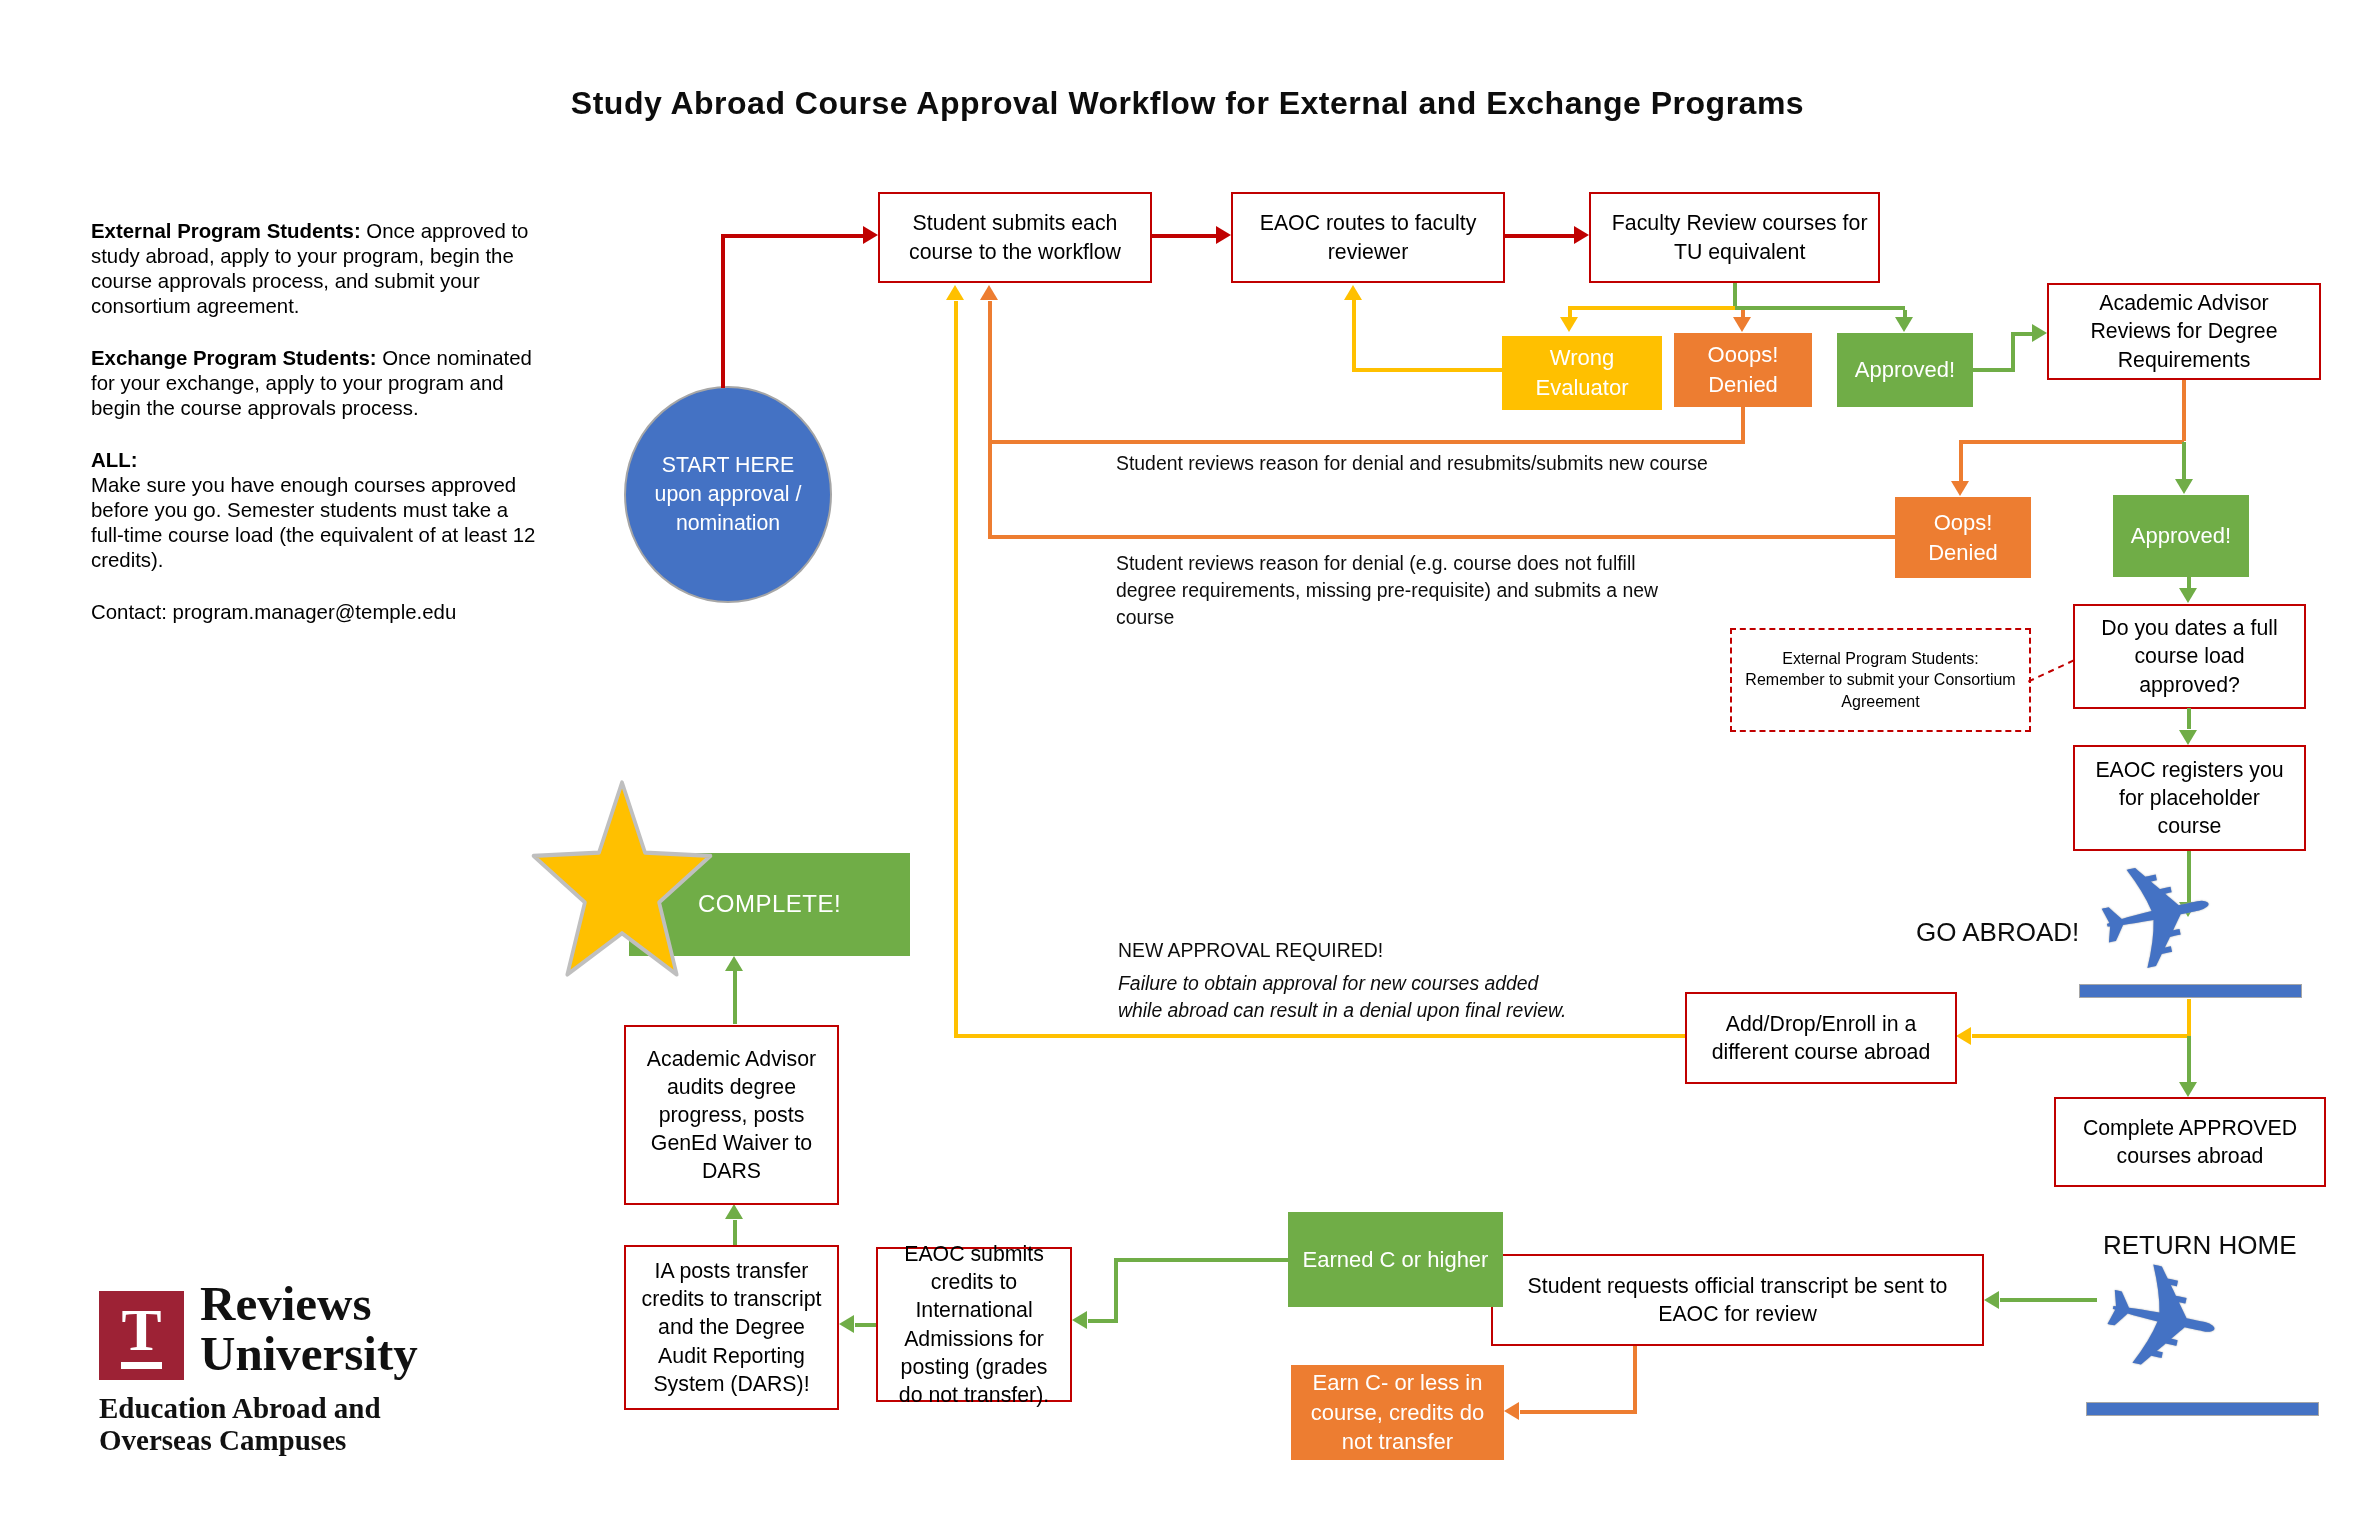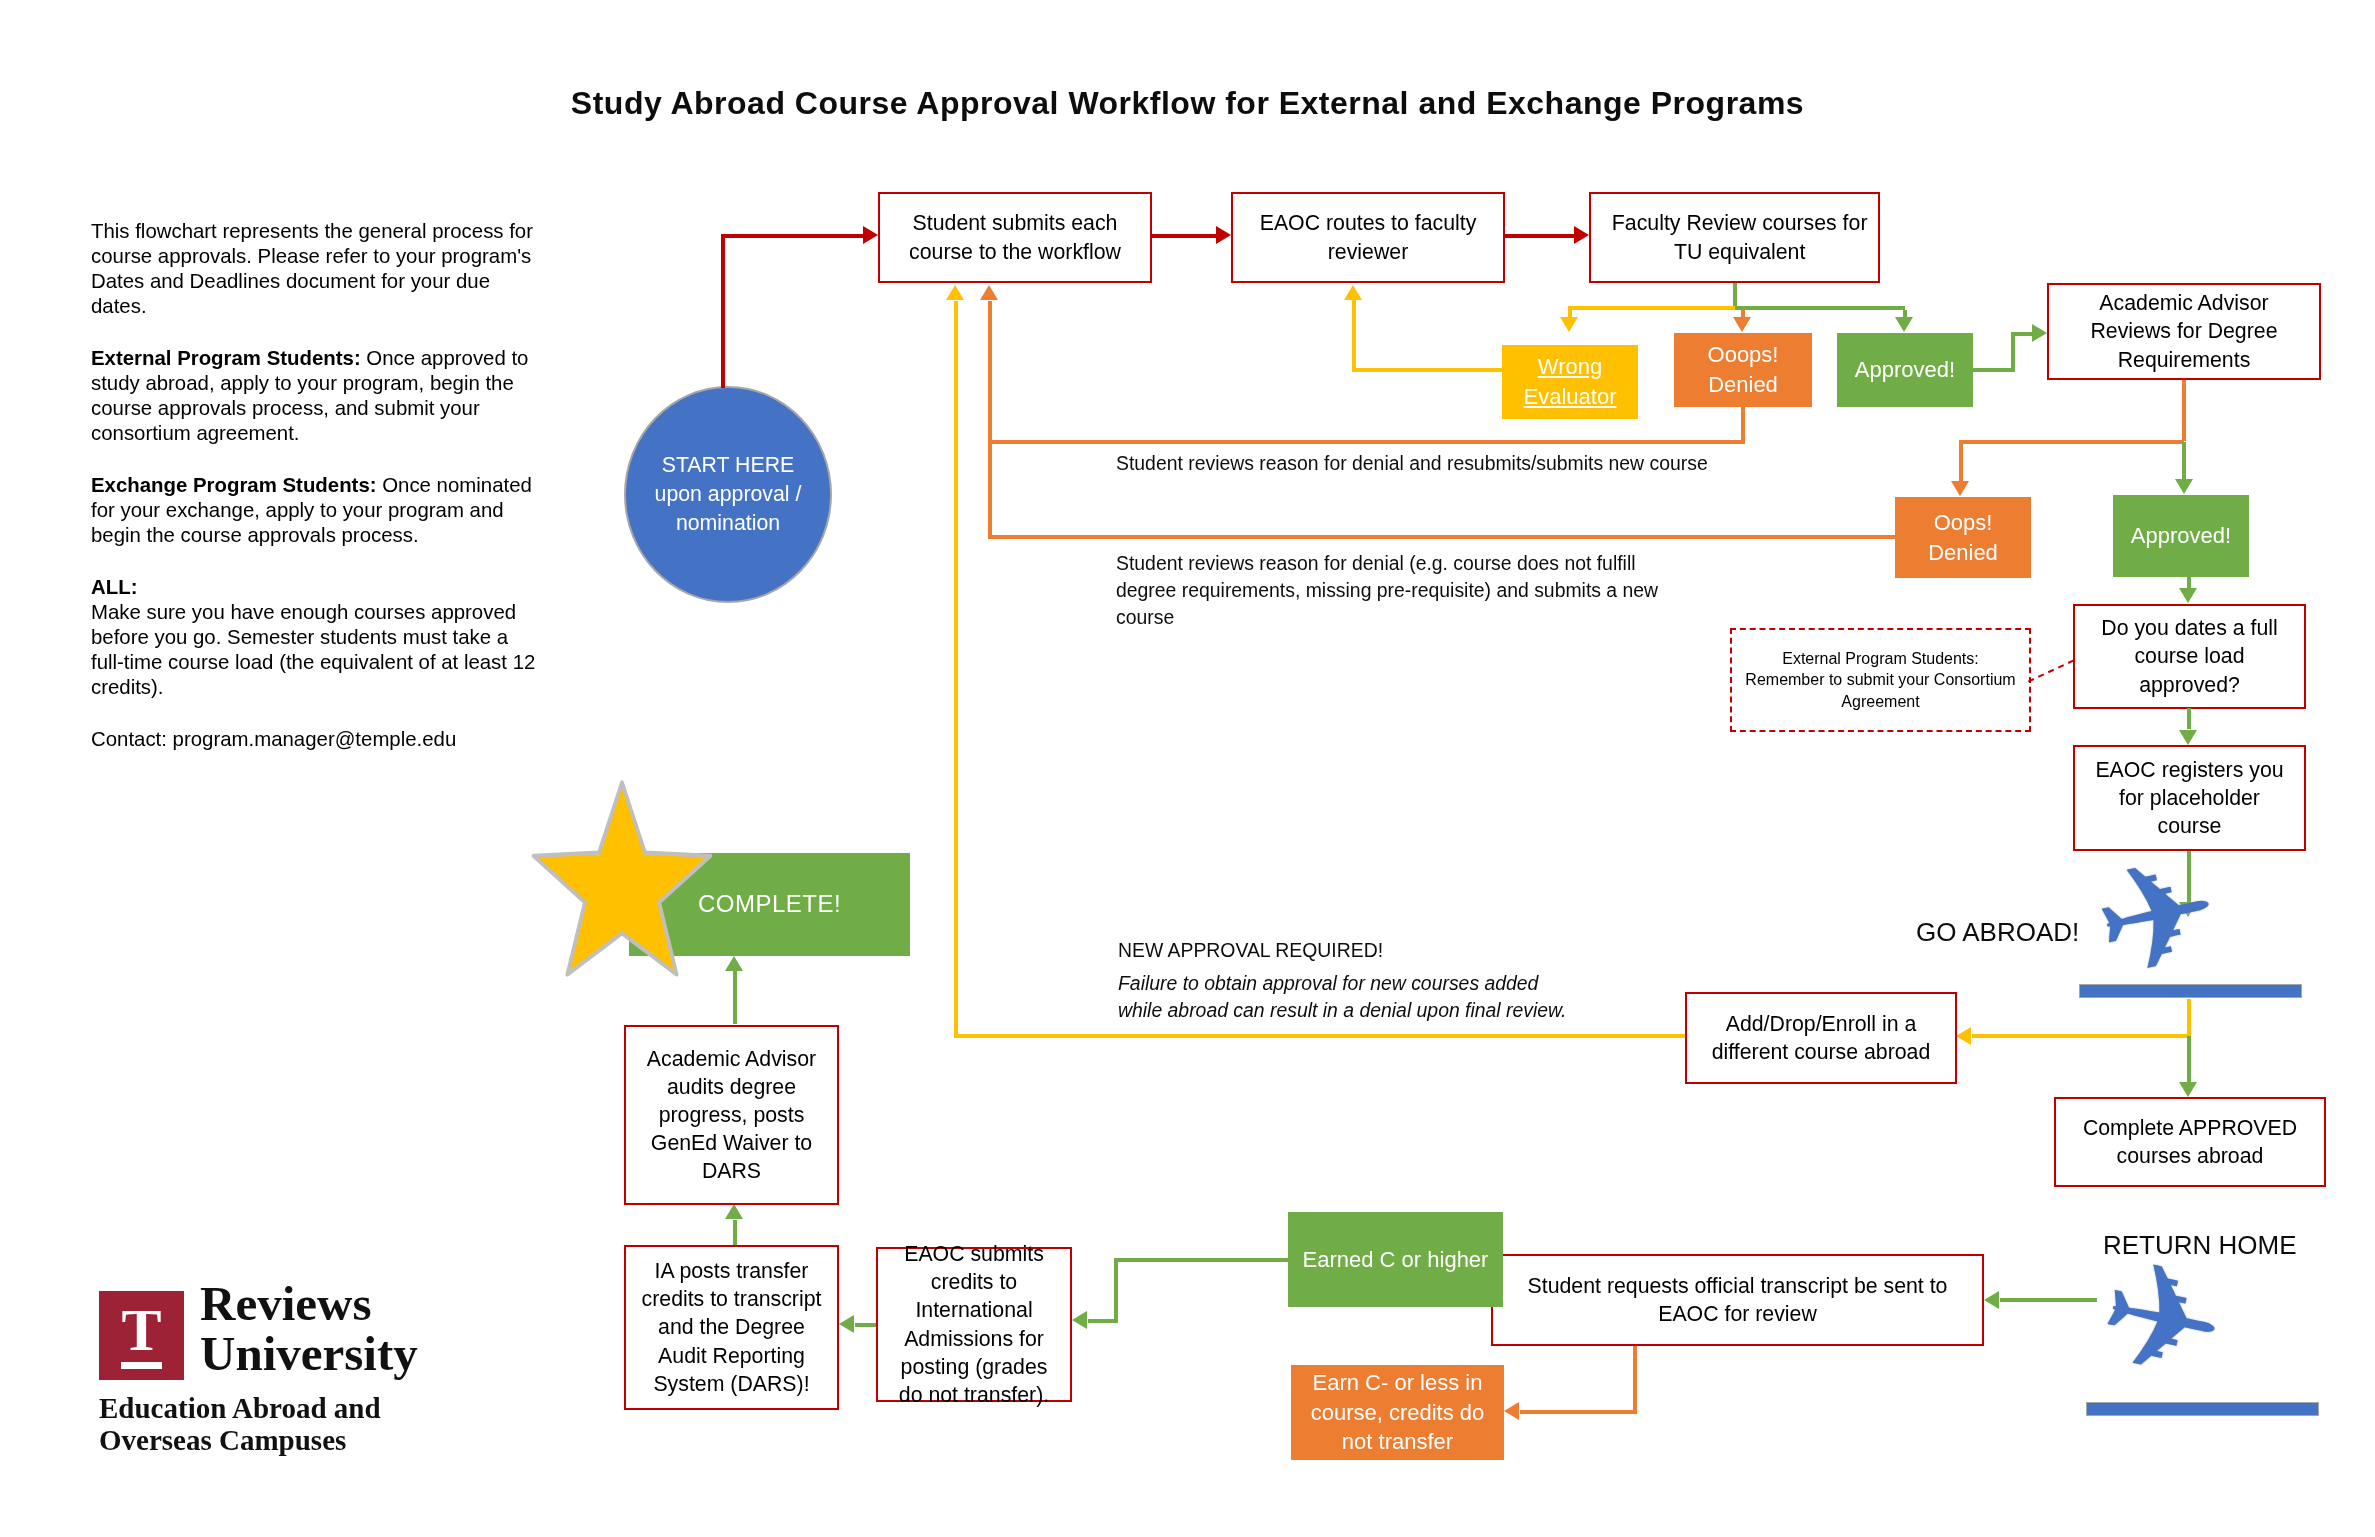--- a/index.html
+++ b/index.html
@@ -69,21 +69,20 @@
   .prewrap{white-space:pre-line;}
 </style>
 </head>
 <body>
 
 <div id="canvas">
 
   <div class="abs" id="title">Study Abroad Course Approval Workflow for External and Exchange Programs</div>
 
   <div class="abs" id="intro">
-    <p><span>This flowchart represents the general process for course approvals. Please refer to your program's Dates and Deadlines document for your due dates.</span></p>
     <p><span class="b">External Program Students:</span><span> Once approved to study abroad, apply to your program, begin the course approvals process, and submit your consortium agreement.</span></p>
     <p><span class="b">Exchange Program Students:</span><span> Once nominated for your exchange, apply to your program and begin the course approvals process.</span></p>
     <p><span class="b" style="display:block;">ALL:</span><span>Make sure you have enough courses approved before you go. Semester students must take a full-time course load (the equivalent of at least 12 credits).</span></p>
     <p><span>Contact: program.manager@temple.edu</span></p>
   </div>
 
   <div class="abs" id="start-circle">
     <span class="prewrap">START HERE upon approval / nomination</span>
   </div>
 
@@ -108,21 +107,21 @@
   <div class="ln grn" style="left:1733px;top:283px;width:3.9px;height:24px;"></div>
   <div class="ln yel" style="left:1570px;top:306px;width:165px;height:3.9px;"></div>
   <div class="ln grn" style="left:1735px;top:306px;width:170px;height:3.9px;"></div>
   <div class="ln yel" style="left:1568px;top:306px;width:3.9px;height:13.6px;"></div>
   <div class="ah ah-d c-yel" style="left:1560px;top:317px;"></div>
   <div class="ln org" style="left:1741px;top:310px;width:3.9px;height:9.7px;"></div>
   <div class="ah ah-d c-org" style="left:1733px;top:317px;"></div>
   <div class="ln grn" style="left:1903px;top:310px;width:3.9px;height:9.7px;"></div>
   <div class="ah ah-d c-grn" style="left:1895px;top:317px;"></div>
 
-  <div class="abs cbox yellow" style="left:1502px;top:345px;width:136px;height:74px;text-decoration:underline;">
+  <div class="abs cbox yellow" style="left:1502px;top:336px;width:160px;height:74px;">
       <span>Wrong Evaluator</span>
     </div>
   <div class="abs cbox orange" style="left:1674px;top:333px;width:138px;height:74px;">
       <span>Ooops! Denied</span>
     </div>
   <div class="abs cbox green" style="left:1837px;top:333px;width:136px;height:74px;">
       <span>Approved!</span>
     </div>
 
   <div class="ln grn" style="left:1973px;top:368px;width:40px;height:3.9px;"></div>

